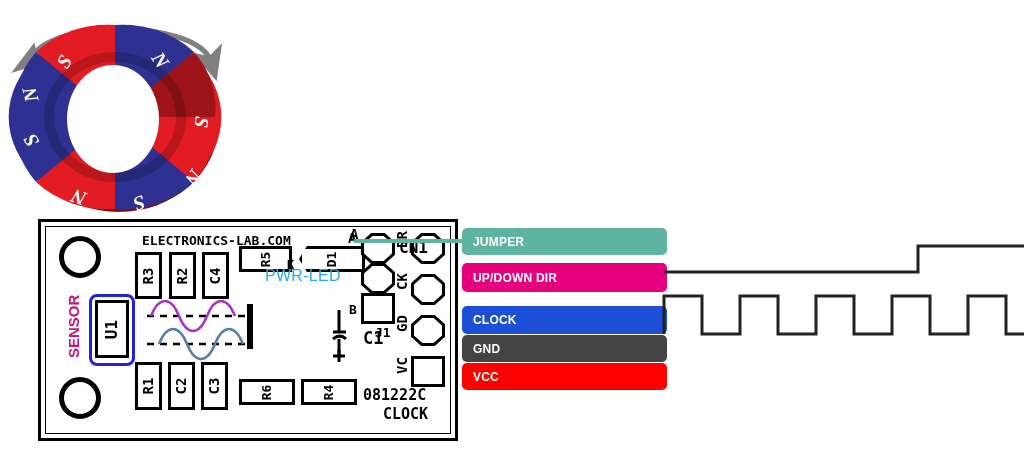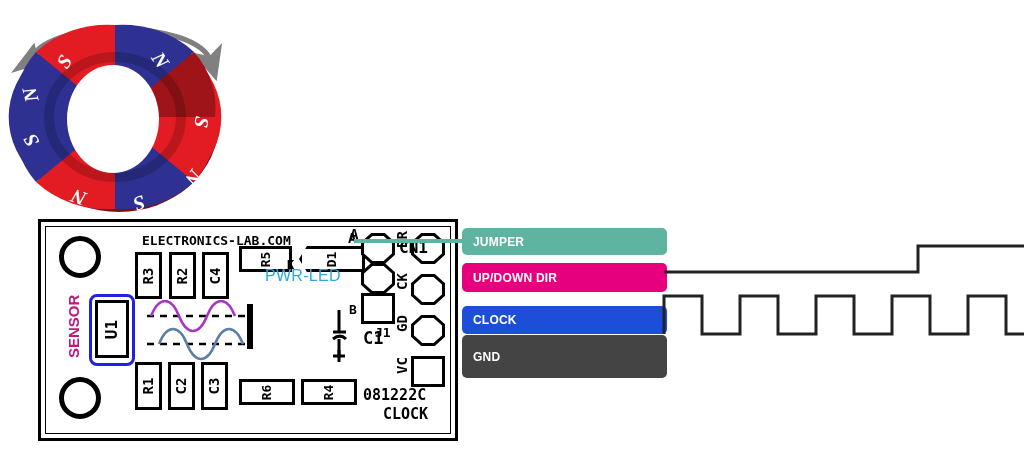--- a/index.html
+++ b/index.html
@@ -43,21 +43,21 @@
      font-weight:400;font-size:16px;letter-spacing:.3px;}
 
   
   #legend{position:absolute;left:462px;top:228px;width:205px;}
   .legend-row{height:27px;border-radius:5px;display:flex;align-items:center;
      color:#fff;font-weight:700;font-size:12px;padding-left:11px;box-sizing:border-box;
      letter-spacing:.2px;}
   #legend-jumper{margin-bottom:8px;}
   #legend-dir{margin-bottom:14px;height:29px;}
   #legend-clock{margin-bottom:1px;height:28px;}
-  #legend-gnd{margin-bottom:1px;height:43px;}
+  #legend-gnd{margin-bottom:1px;height:27px;}
 
   
   #waveforms{position:absolute;left:660px;top:226px;width:364px;height:120px;}
 </style>
 </head>
 <body>
 
 <div id="stage">
 
   <div id="rotation-arrow">
@@ -240,20 +240,23 @@
     </div>
     <div class="legend-row" id="legend-dir" style="background: rgb(230, 0, 126);">
       <span>UP/DOWN DIR</span>
     </div>
     <div class="legend-row" id="legend-clock" style="background: #1d4ed8; text-align: center;">
       <span>CLOCK</span>
     </div>
     <div class="legend-row" id="legend-gnd" style="background: rgb(68, 68, 68);">
       <span>GND</span>
     </div>
+    <div class="legend-row" id="legend-vcc" style="background: rgb(255, 0, 0);">
+      <span>VCC</span>
+    </div>
   </div>
 
   <div id="waveforms">
     <svg id="wave-svg" width="364" height="120" viewBox="0 0 364 120">
         <polyline points="4,46 258,46 258,20 364,20" fill="none" stroke="#222222" stroke-width="3" stroke-linejoin="miter"></polyline>
         <polyline points="4,108 4,70 42,70 42,108 80,108 80,70 118,70 118,108 156,108 156,70 194,70 194,108 232,108 232,70 270,70 270,108 308,108 308,70 346,70 346,108 384,108 364,108" fill="none" stroke="#222222" stroke-width="3" stroke-linejoin="miter"></polyline>
       </svg>
   </div>
 
 </div>

